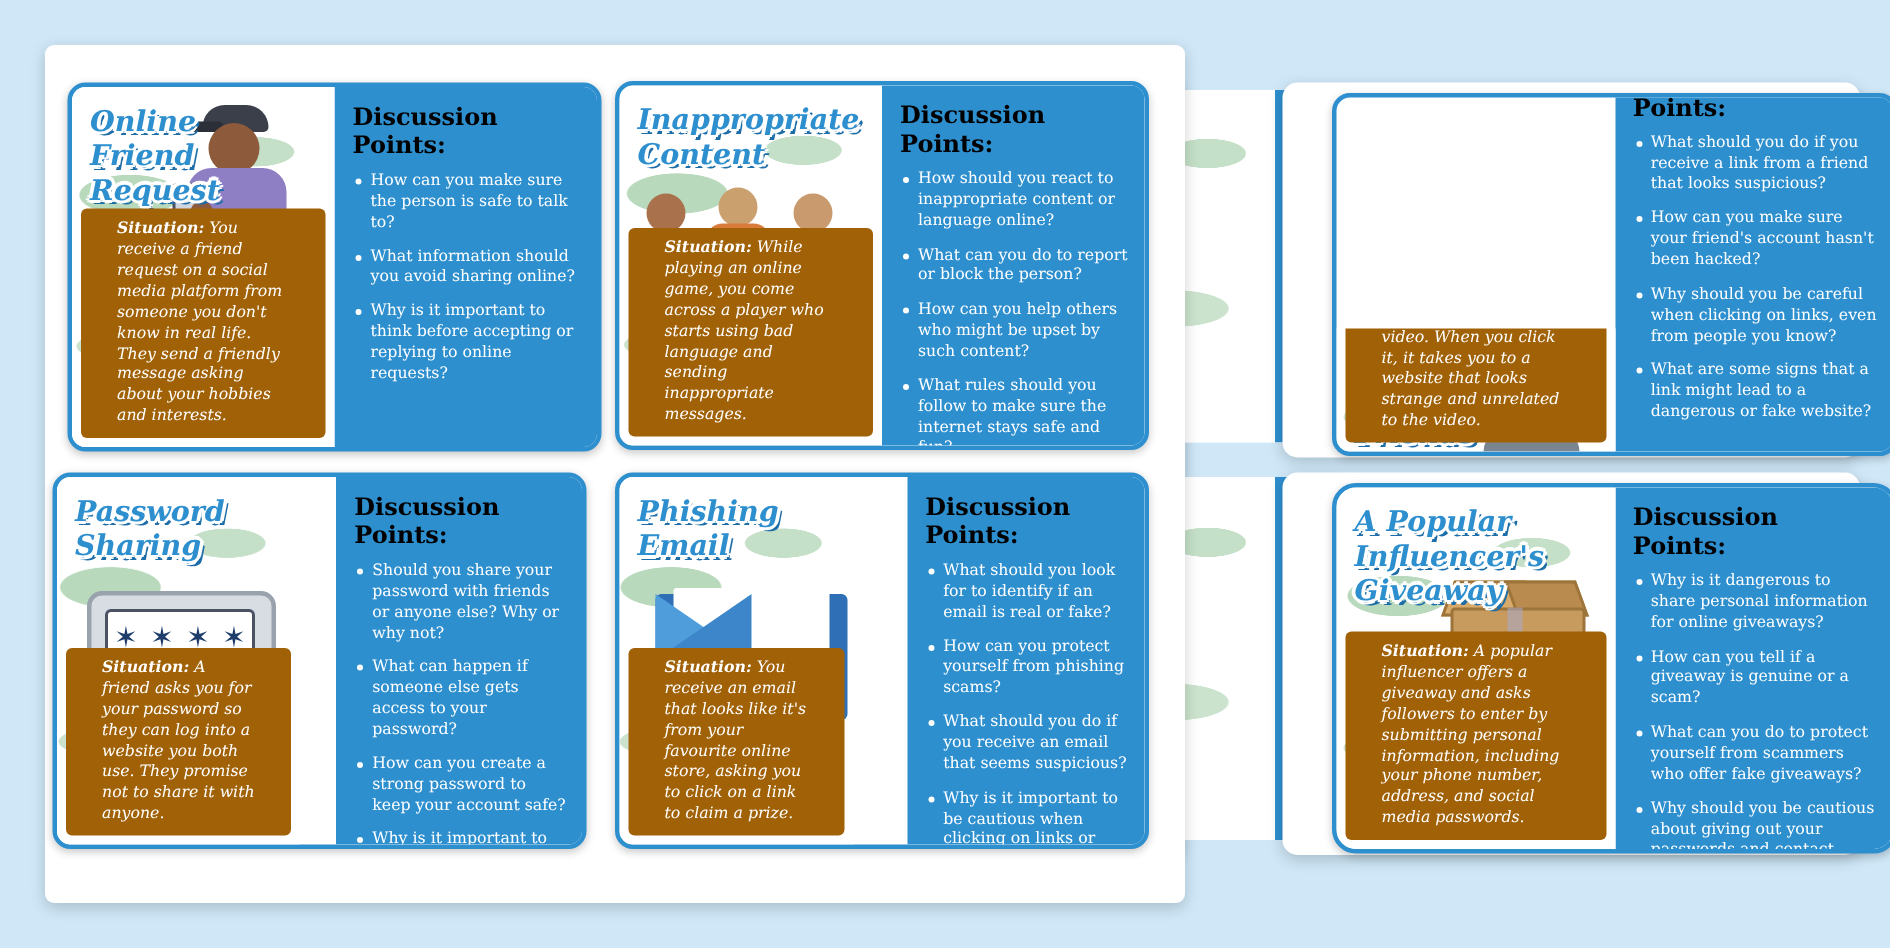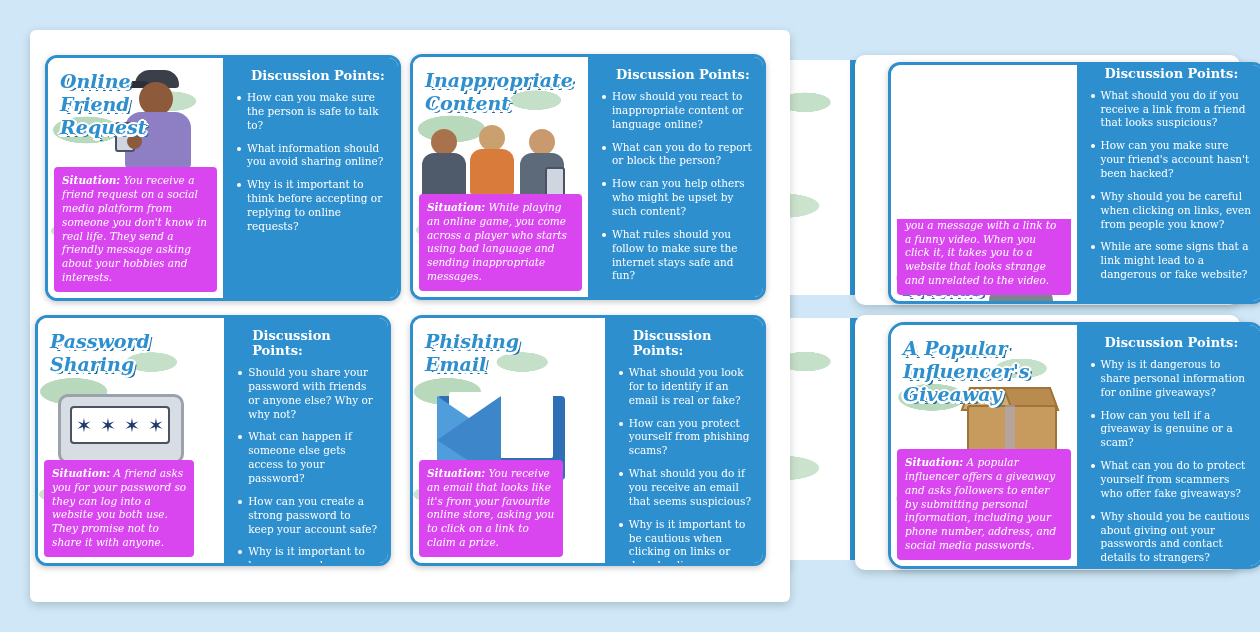--- a/index.html
+++ b/index.html
@@ -61,44 +61,44 @@
     z-index:3;
   }
   .title span{display:block;}
   .art{
     position:absolute;
     z-index:2;
   }
   .situation{
     position:absolute;
     left:6px;right:6px;bottom:6px;
-    background:#d946ef;
+    background:#a16207;
     color:#ffffff;
     border-radius:4px;
-    padding:7px 8px;
+    padding:7px 24px;
     font-family:"DejaVu Serif", serif;
     font-style:italic;
     font-size:10.5px;
     line-height:1.32;
     z-index:4;
   }
   .situation b{font-style:italic;}
   .right{
     width:50%;
     background:#2e8fcf;
     color:#ffffff;
     padding:10px 10px 10px 12px;
     box-sizing:border-box;
   }
   .dp-head{
     font-family:"DejaVu Serif", serif;
     font-weight:bold;
-    font-size:13px;
-    margin:0 0 8px 16px;
-    color:#ffffff;
+    font-size:16px;
+    margin:0 0 8px 0;
+    color:#000000;
   }
   .dp-list{
     margin:0;padding:0;list-style:none;
   }
   .dp-list li{
     position:relative;
     padding-left:12px;
     margin-bottom:9px;
     font-family:"DejaVu Serif", serif;
     font-size:10.5px;
@@ -349,21 +349,21 @@
       <b>Situation:</b>
       <span>A friend sends you a message with a link to a funny video. When you click it, it takes you to a website that looks strange and unrelated to the video.</span>
     </div>
   </div>
   <div class="right">
     <div class="dp-head">Discussion Points:</div>
     <ul class="dp-list">
       <li>What should you do if you receive a link from a friend that looks suspicious?</li>
       <li>How can you make sure your friend's account hasn't been hacked?</li>
       <li>Why should you be careful when clicking on links, even from people you know?</li>
-      <li>While are some signs that a link might lead to a dangerous or fake website?</li>
+      <li>What are some signs that a link might lead to a dangerous or fake website?</li>
     </ul>
   </div>
 </div>
 
 <div class="sheet" id="sheet-r2"></div>
 <div class="card" id="card-influ">
   <div class="left">
     <div class="leaf"></div>
     <h2 class="title">
       <span>A Popular</span>

